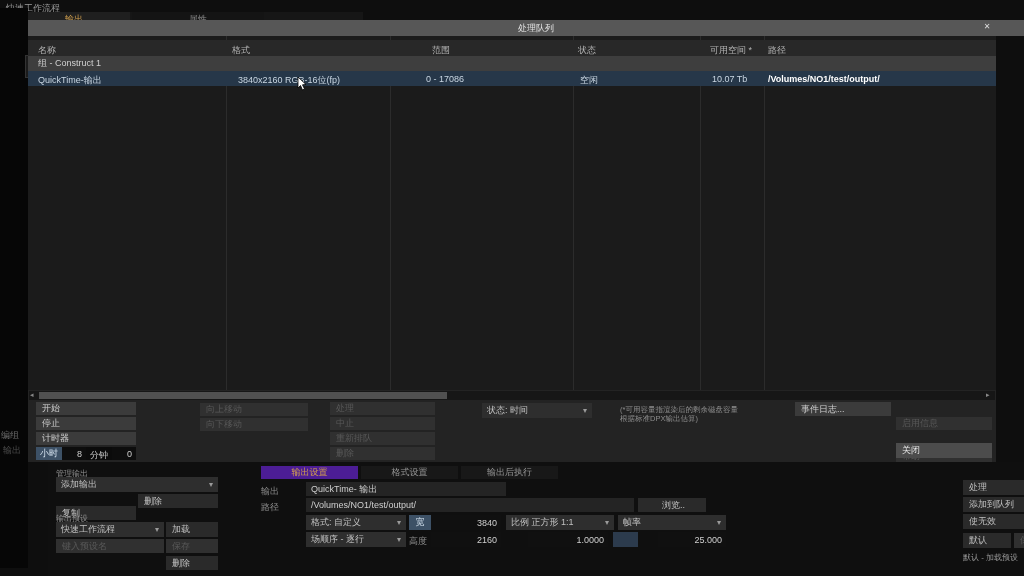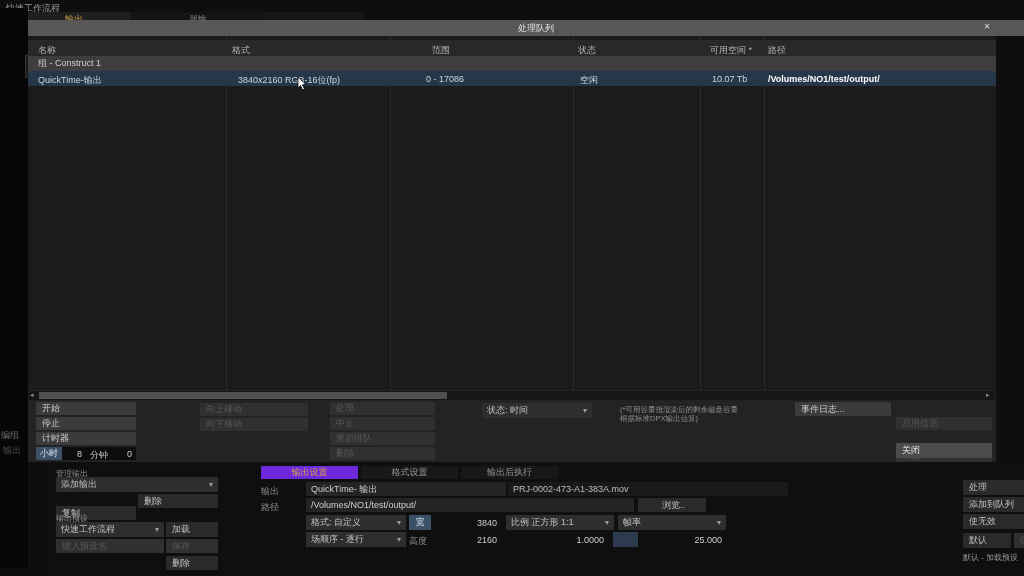--- a/index.html
+++ b/index.html
@@ -193,38 +193,35 @@
       <span>键入预设名</span>
       </div>
     <div class="abs btn-dim" style="left:118px;top:77px;width:52px;height:14px;">
       <span>保存</span>
       </div>
     <div class="abs btn2" style="left:118px;top:94px;width:52px;height:14px;">
       <span>删除</span>
       </div>
 
     <div class="abs" style="left:213px;top:4px;width:600px;height:13px;background:#0f0f0f;">
-      <div class="abs" style="left:0;top:0;width:97px;height:13px;background:#6d28d9;display:flex;align-items:flex-end;justify-content:center;">
+      <div class="abs" style="left:0;top:0;width:97px;height:13px;background:#4c1d95;display:flex;align-items:flex-end;justify-content:center;">
         <span style="color:#d2a04e;">输出设置</span>
         </div>
       <div class="abs" style="left:100px;top:0;width:97px;height:13px;background:#181818;display:flex;align-items:center;justify-content:center;">
         <span style="color:#979797;">格式设置</span>
         </div>
       <div class="abs" style="left:200px;top:0;width:97px;height:13px;background:#181818;display:flex;align-items:center;justify-content:center;">
         <span style="color:#979797;">输出后执行</span>
         </div>
     </div>
 
     <span class="abs lbl" style="left:213px;top:23px;">输出</span>
     <div class="abs" style="left:258px;top:20px;width:200px;height:14px;background:#242424;display:flex;align-items:center;padding:0 5px;color:#cfcfcf;">
       <span>QuickTime- 输出</span>
       </div>
-    <div class="abs" style="left:460px;top:20px;width:280px;height:14px;background:#191919;display:flex;align-items:center;padding:0 5px;color:#bdbdbd;">
-      <span>PRJ-0002-473-A1-383A.mov</span>
-      </div>
 
     <span class="abs lbl" style="left:213px;top:39px;">路径</span>
     <div class="abs" style="left:258px;top:36px;width:328px;height:14px;background:#242424;display:flex;align-items:center;padding:0 5px;color:#cfcfcf;">
       <span>/Volumes/NO1/test/output/</span>
       </div>
     <div class="abs btn2" style="left:590px;top:36px;width:68px;height:14px;padding-left:24px;">
       <span>浏览..</span>
       </div>
 
     <div class="abs dd" style="left:258px;top:53px;width:100px;height:15px;">

